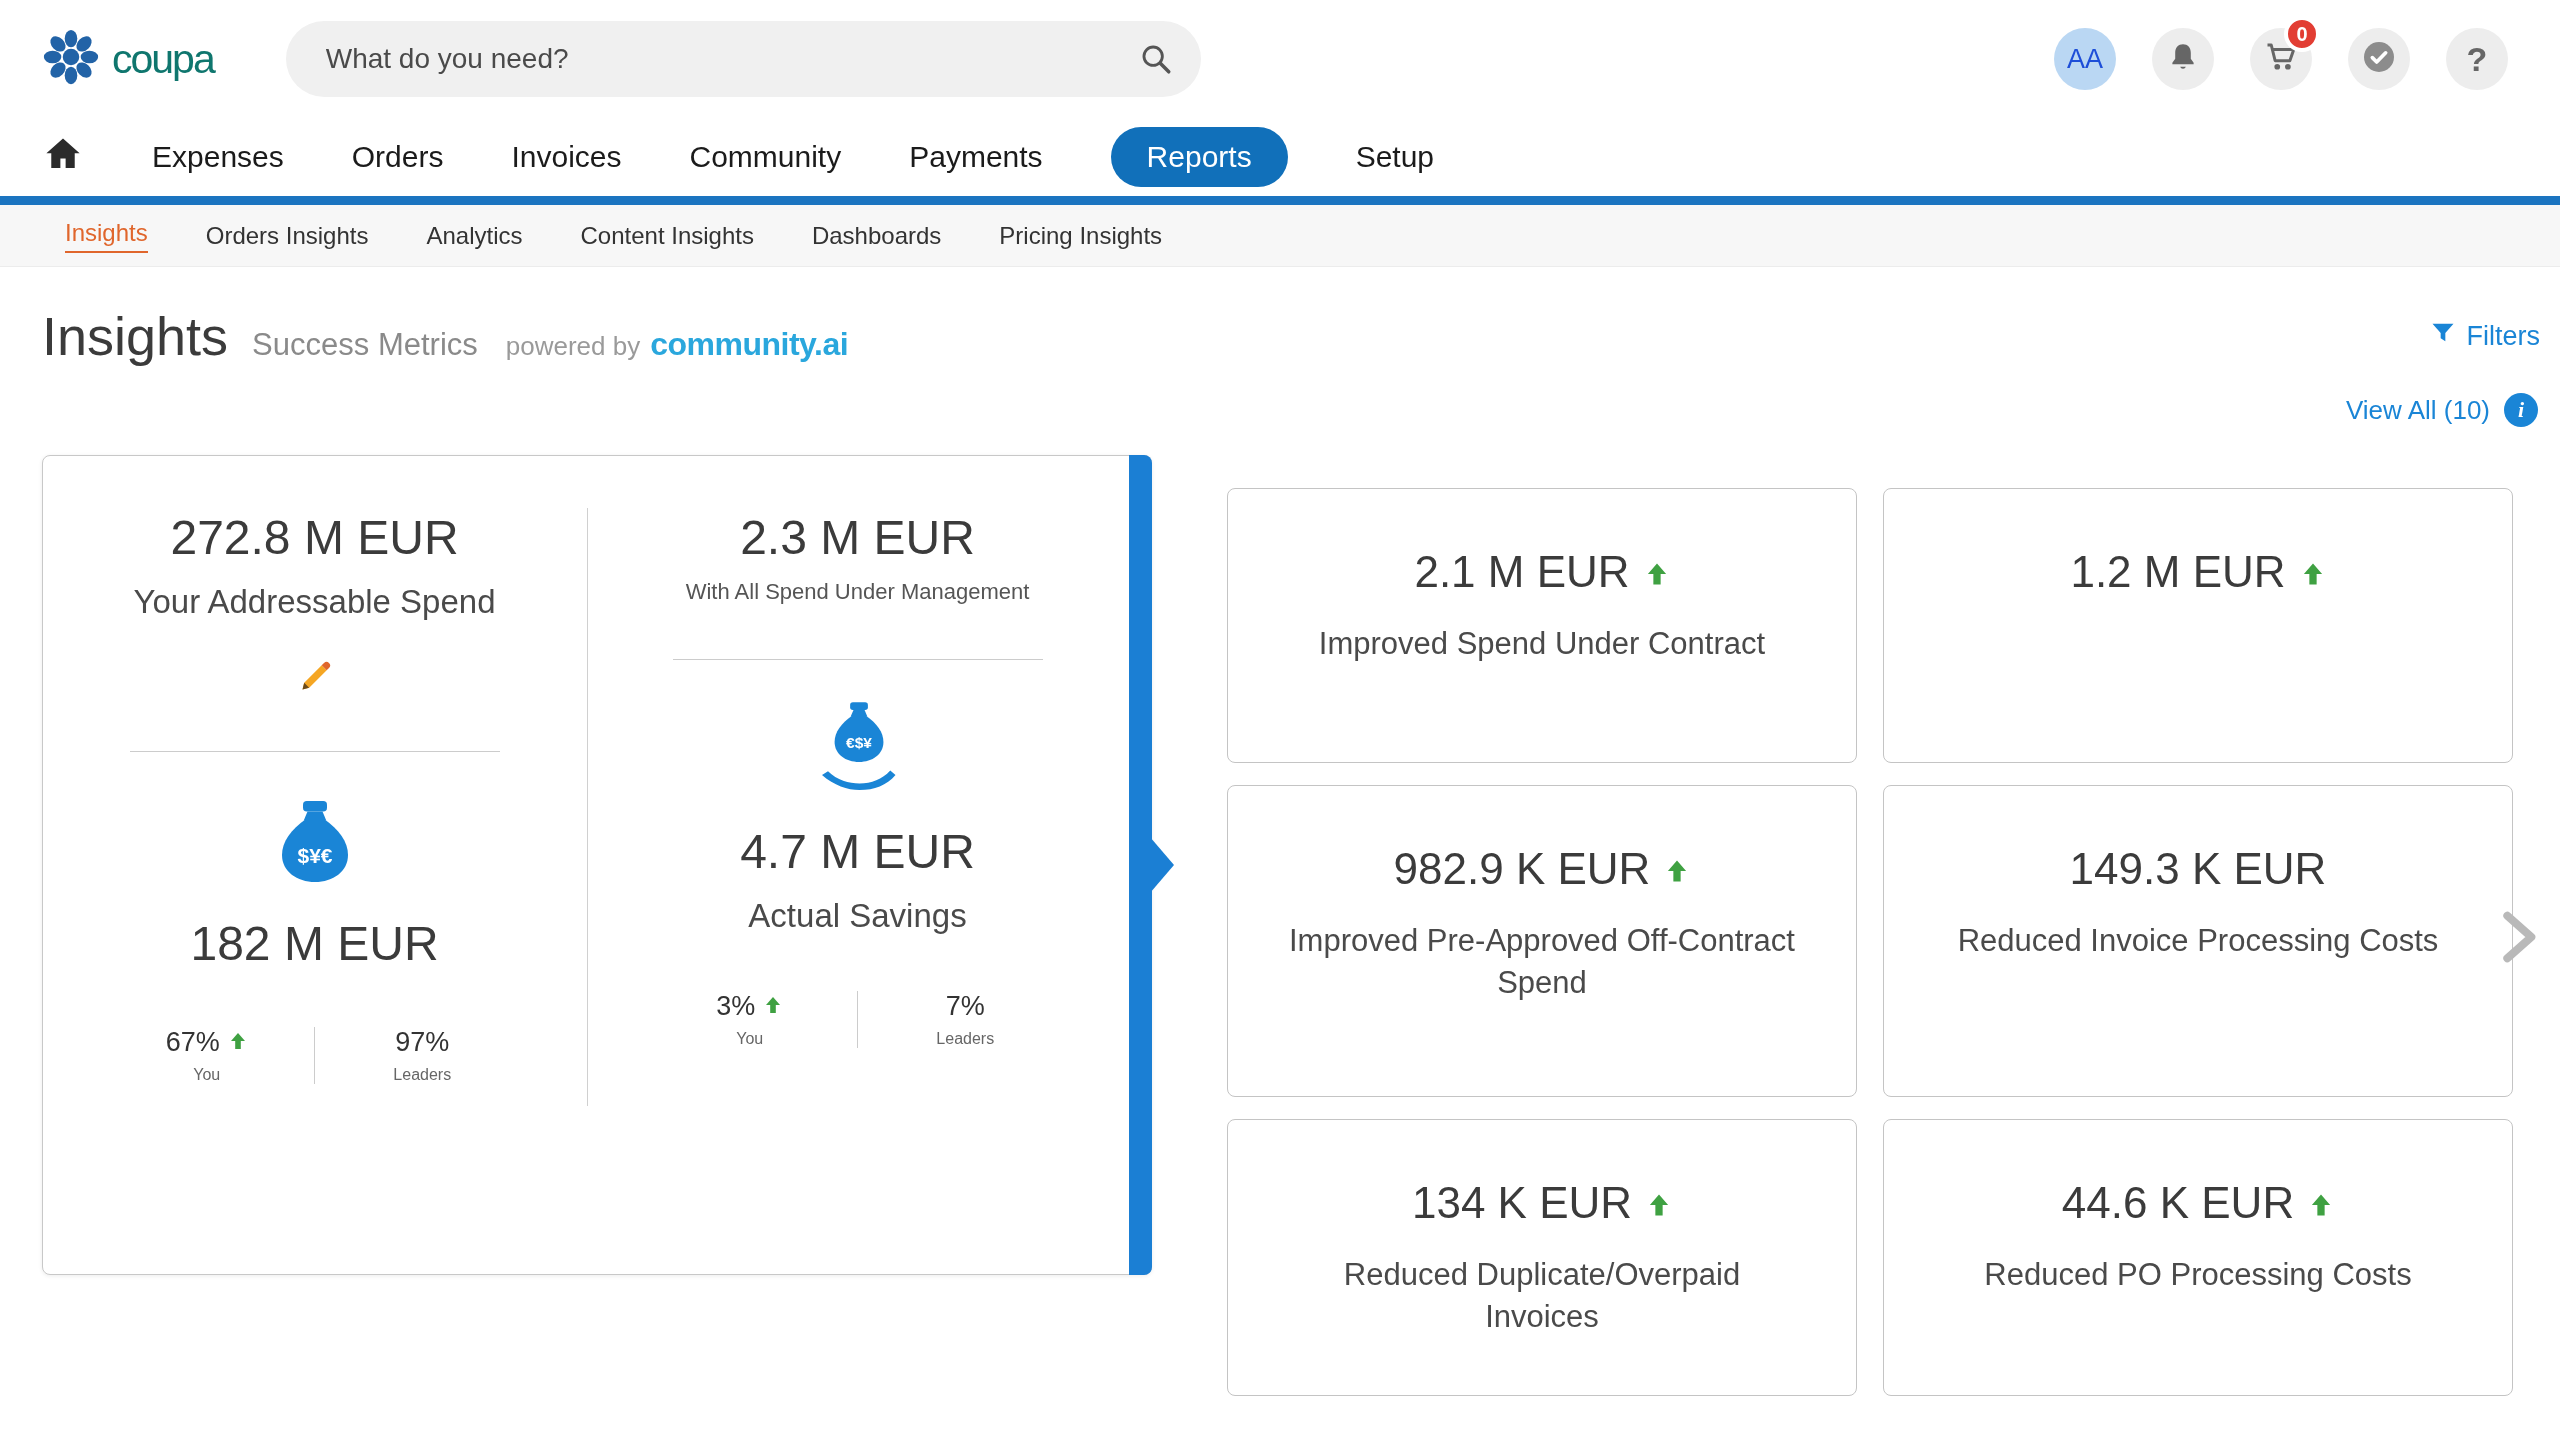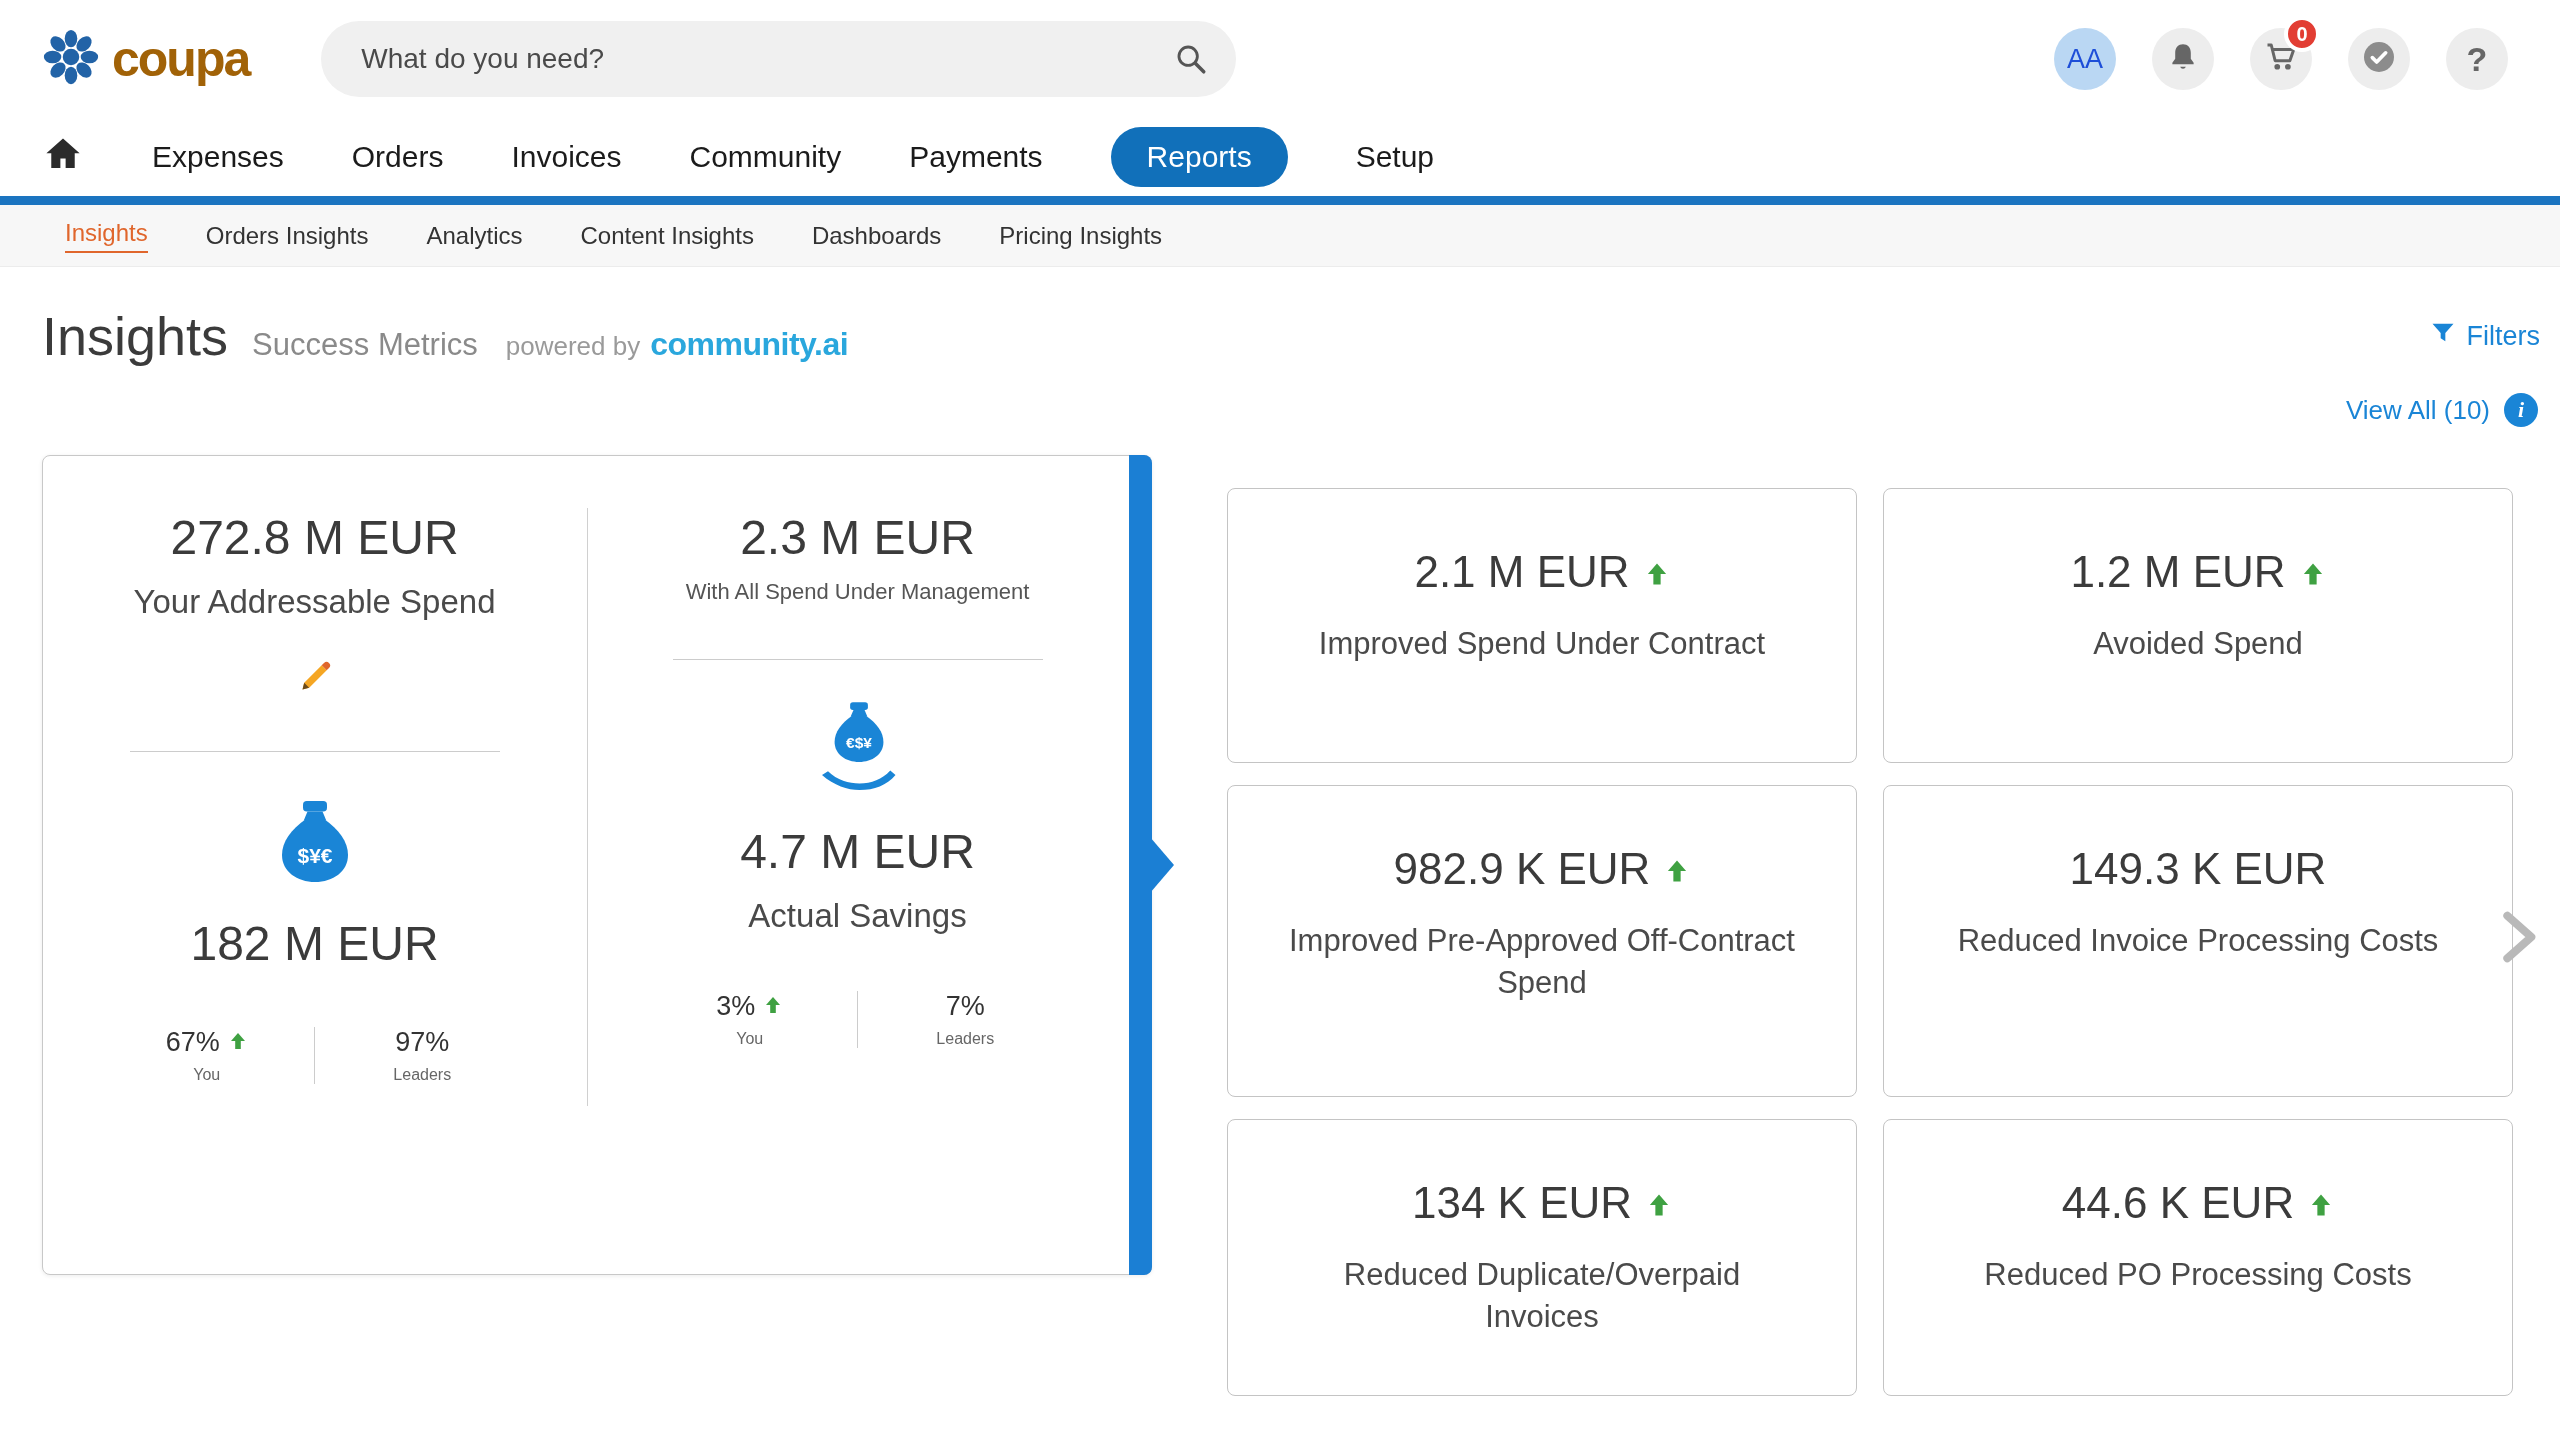--- a/index.html
+++ b/index.html
@@ -7,21 +7,21 @@
     width: 2560px; height: 1431px; margin: 0; overflow: hidden;
     background: #ffffff; color: #333;
     font-family: "Liberation Sans", sans-serif;
     position: relative;
   }
   a { text-decoration: none; color: inherit; cursor: pointer; }
 
   
   .topbar { height: 118px; display: flex; align-items: center; padding: 0 52px 0 40px; background: #fff; }
   .logo { display: flex; align-items: center; gap: 10px; cursor: pointer; }
-  .logo-text { font-size: 50px; font-weight: bold; color: #a16207; letter-spacing: -2px; line-height: 1; }
+  .logo-text { font-size: 41px; font-weight: normal; color: #0f766e; letter-spacing: -2px; line-height: 1; }
   .search { position: relative; width: 915px; height: 76px; margin-left: 72px; background: #f0f0f0; border-radius: 38px; }
   .search input { width: 100%; height: 100%; background: transparent; border: none; outline: none; border-radius: 38px; font-family: "Liberation Sans", sans-serif; font-size: 28px; color: #333; padding: 0 96px 0 40px; }
   .search input::placeholder { color: #4a4a4a; opacity: 1; }
   .search-ic { position: absolute; right: 28px; top: 21px; }
   .top-icons { margin-left: auto; display: flex; align-items: center; gap: 36px; }
   .icon-btn { width: 62px; height: 62px; border-radius: 50%; background: #ededed; display: flex; align-items: center; justify-content: center; position: relative; cursor: pointer; flex: none; }
   .icon-btn.avatar { background: #bad7f3; color: #1d4ed8; font-size: 27px; font-weight: normal; }
   .badge { position: absolute; top: -12px; right: -8px; min-width: 36px; height: 36px; border-radius: 18px; background: #e23d33; border: 4px solid #fff; color: #fff; font-size: 20px; font-weight: bold; display: flex; align-items: center; justify-content: center; }
   .q-glyph { font-size: 34px; font-weight: bold; color: #666; }
 
@@ -318,21 +318,20 @@
 
     <article class="metric-card">
       <div class="metric-value">
         <span>1.2 M EUR</span>
         <span>
           <svg width="26" height="26" viewBox="0 0 20 20">
               <path d="M10 2l7 8h-4.2v8H7.2v-8H3z" fill="#3fa142"></path>
             </svg>
         </span>
       </div>
-      <div class="metric-label">Avoided Spend</div>
     </article>
 
     <article class="metric-card">
       <div class="metric-value">
         <span>982.9 K EUR</span>
         <span>
           <svg width="26" height="26" viewBox="0 0 20 20">
               <path d="M10 2l7 8h-4.2v8H7.2v-8H3z" fill="#3fa142"></path>
             </svg>
         </span>

